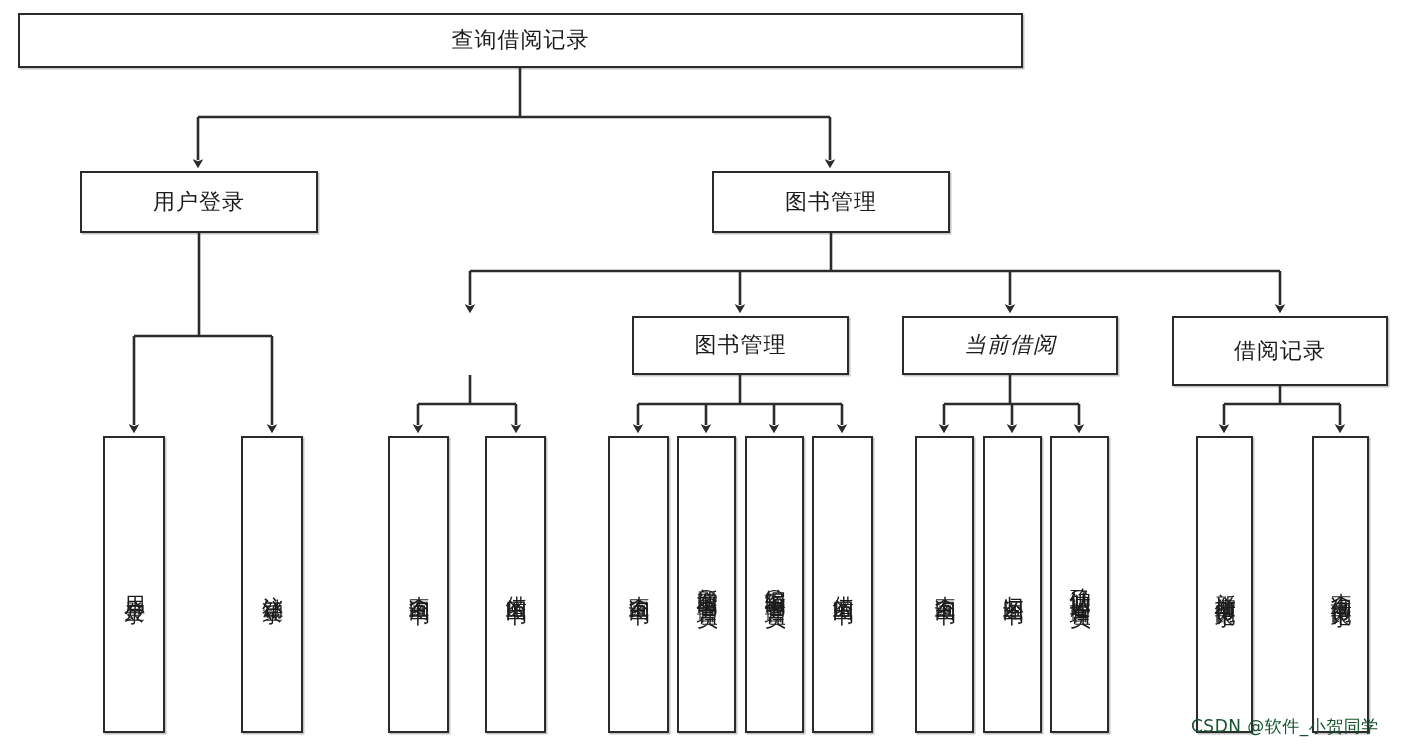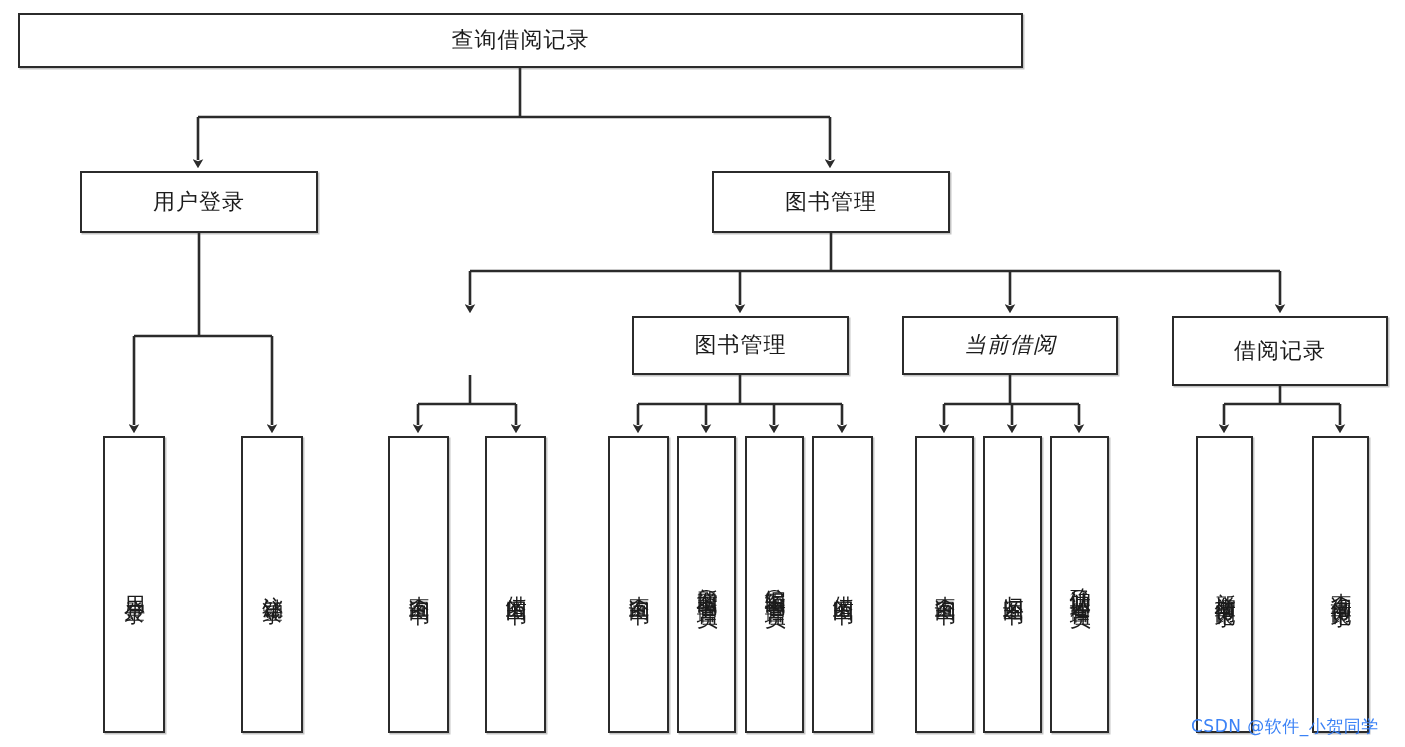--- a/index.html
+++ b/index.html
@@ -59,21 +59,21 @@
     white-space: pre;
   }
   .node.vertical .label {
     white-space: normal;
   }
   #watermark {
     position: absolute;
     left: 1191px;
     top: 715px;
     font-size: 17px;
-    color: #3b82f6;
+    color: #14532d;
     letter-spacing: 0.5px;
     z-index: 5;
     white-space: nowrap;
   }
 </style>
 </head>
 <body>
 
 <div id="canvas">
 

